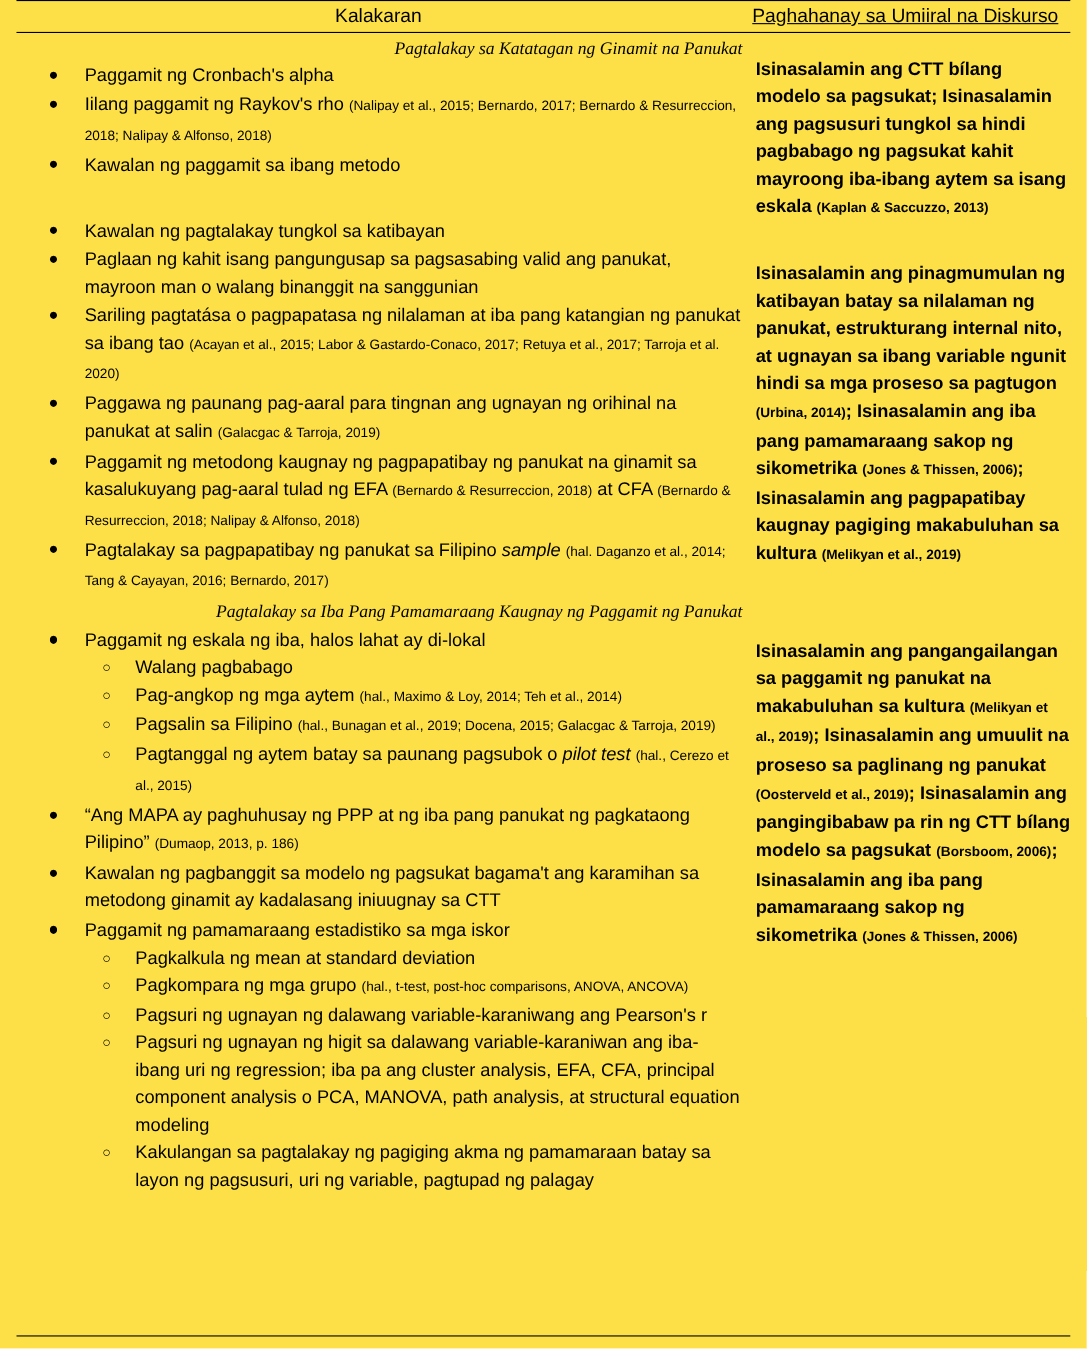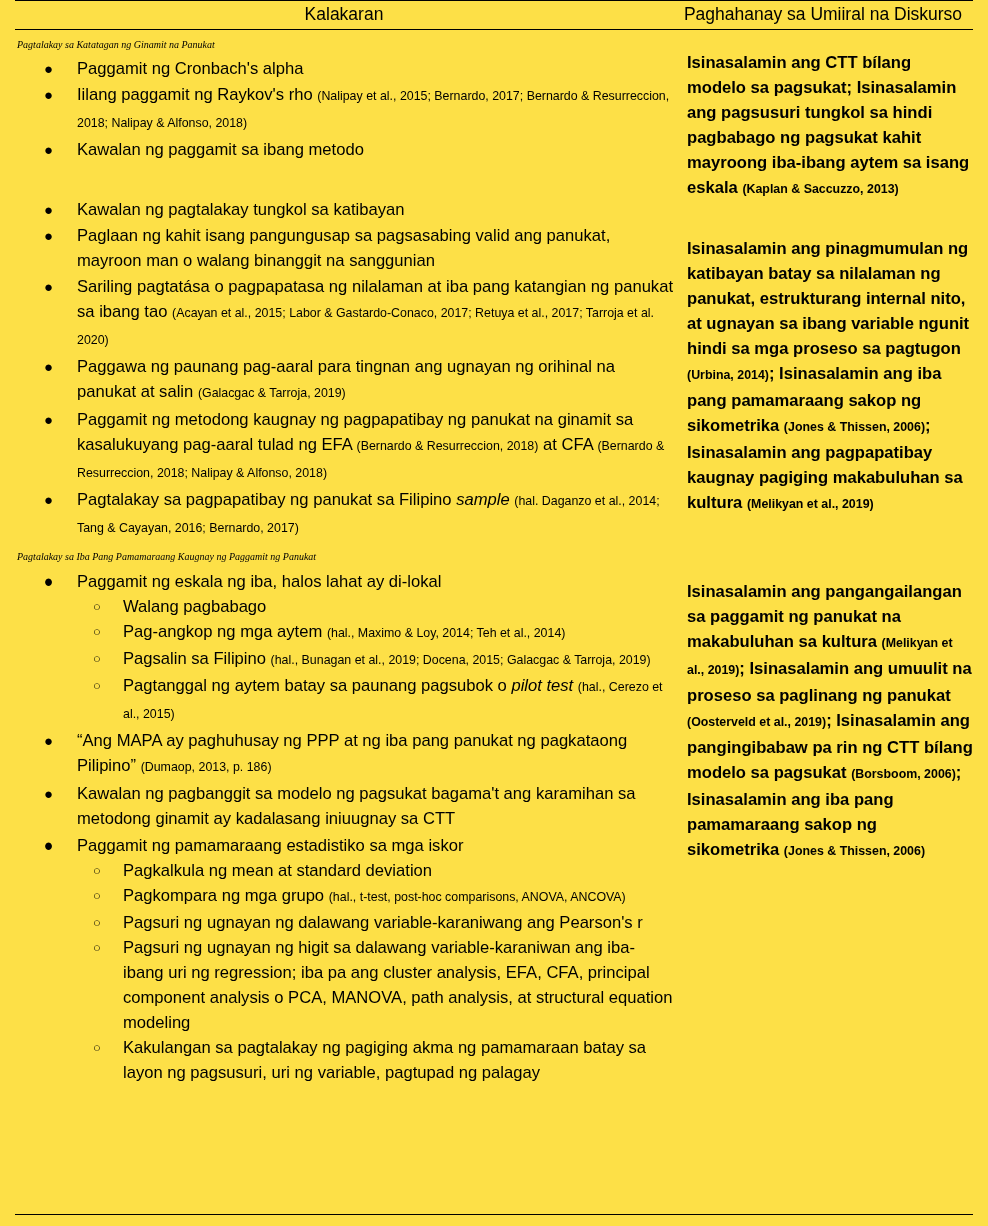--- a/index.html
+++ b/index.html
@@ -45,43 +45,45 @@
     font-size: 17.5px;
     line-height: 24px;
     padding: 1px 0 3px 0;
   }
   .head-right {
     width: 300px;
     text-align: center;
     font-size: 17.5px;
     line-height: 24px;
     padding: 1px 0 3px 0;
+    text-decoration: underline;
   }
   .body-row {
     display: flex;
     width: 958px;
     margin: 0 auto;
     align-items: flex-start;
   }
   .col-left {
     width: 660px;
     box-sizing: border-box;
     padding: 0;
   }
   .col-right {
     width: 298px;
     box-sizing: border-box;
     padding-left: 12px;
   }
   .sec-head {
     font-style: italic;
-    font-size: 10px;
+    font-size: 16px;
     line-height: 21px;
     padding: 4px 0 1px 2px;
     font-family: "Liberation Serif", serif;
+    text-align: right;
   }
   ul.lvl1 {
     list-style: none;
     margin: 0;
     padding: 0;
   }
   ul.lvl1 > li {
     position: relative;
     padding-left: 62px;
     font-size: 16.6px;

